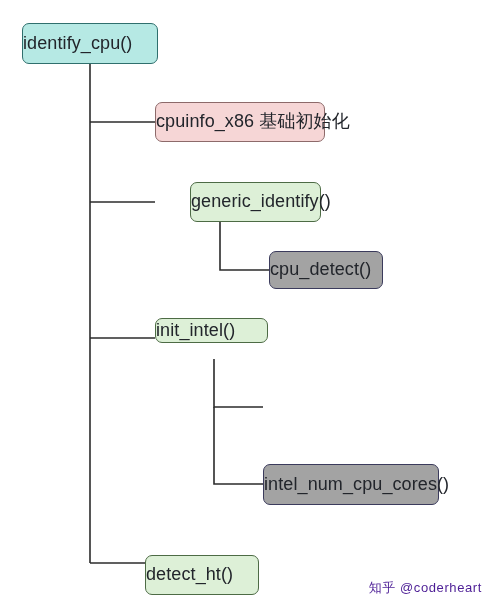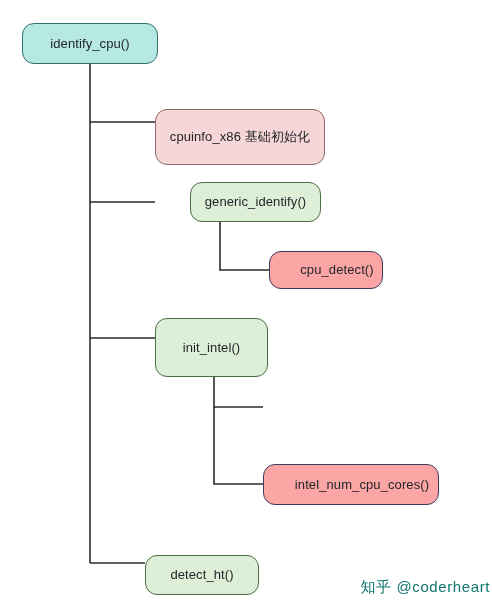--- a/index.html
+++ b/index.html
@@ -23,54 +23,53 @@
     top: 0;
     width: 492px;
     height: 605px;
     pointer-events: none;
   }
   .node {
     position: absolute;
     box-sizing: border-box;
     display: flex;
     align-items: center;
-    justify-content: center;
-    border-radius: 12px;
+    justify-content: flex-start;
+    border-radius: 7px;
     border-width: 1.3px;
     border-style: solid;
-    font-size: 13px;
+    font-size: 18px;
     line-height: 1.2;
     color: #22252b;
     white-space: nowrap;
     letter-spacing: 0.1px;
     z-index: 2;
   }
   .node.root {
     background: #b6e9e4;
     border-color: #2f6f6d;
   }
   .node.pink {
     background: #f6d6d6;
     border-color: #8d6a6a;
   }
   .node.green {
     background: #ddf0d7;
     border-color: #4d6b45;
   }
   .node.purple {
-    background: #fca5a5;
+    background: #a3a3a3;
     border-color: #3b3b5c;
-    padding-left: 22px;
   }
   #watermark {
     position: absolute;
-    right: 2px;
+    right: 10px;
     bottom: 8px;
-    font-size: 15px;
-    color: #0f766e;
+    font-size: 13px;
+    color: #4c1d95;
     letter-spacing: 0.6px;
     z-index: 3;
     user-select: none;
   }
 </style>
 </head>
 <body>
 
 <div id="canvas">
 
@@ -84,33 +83,33 @@
         <path d="M 220 222 L 220 270 L 269 270"></path>
         <path d="M 214 359 L 214 407 L 263 407"></path>
         <path d="M 214 407 L 214 484 L 263 484"></path>
       </g>
   </svg>
 
   <div class="node root" style="left: 22px; top: 23px; width: 136px; height: 41px;">
     <span>identify_cpu()</span>
   </div>
 
-  <div class="node pink" style="left: 155px; top: 102px; width: 170px; height: 56px; margin-top: 7px;">
+  <div class="node pink" style="left: 155px; top: 102px; width: 170px; height: 40px;">
     <span>cpuinfo_x86 基础初始化</span>
   </div>
 
   <div class="node green" style="left: 155px; top: 182px; width: 131px; height: 40px; margin-left: 35px;">
     <span>generic_identify()</span>
   </div>
 
   <div class="node purple" style="left: 269px; top: 251px; width: 114px; height: 38px;">
     <span>cpu_detect()</span>
   </div>
 
-  <div class="node green" style="left: 155px; top: 318px; width: 113px; height: 59px;">
+  <div class="node green" style="left: 155px; top: 318px; width: 113px; height: 25px;">
     <span>init_intel()</span>
   </div>
 
 
   <div class="node purple" style="left: 263px; top: 464px; width: 176px; height: 41px;">
     <span>intel_num_cpu_cores()</span>
   </div>
 
   <div class="node green" style="left: 145px; top: 543px; width: 114px; height: 40px; margin-top: 12px;">
     <span>detect_ht()</span>

